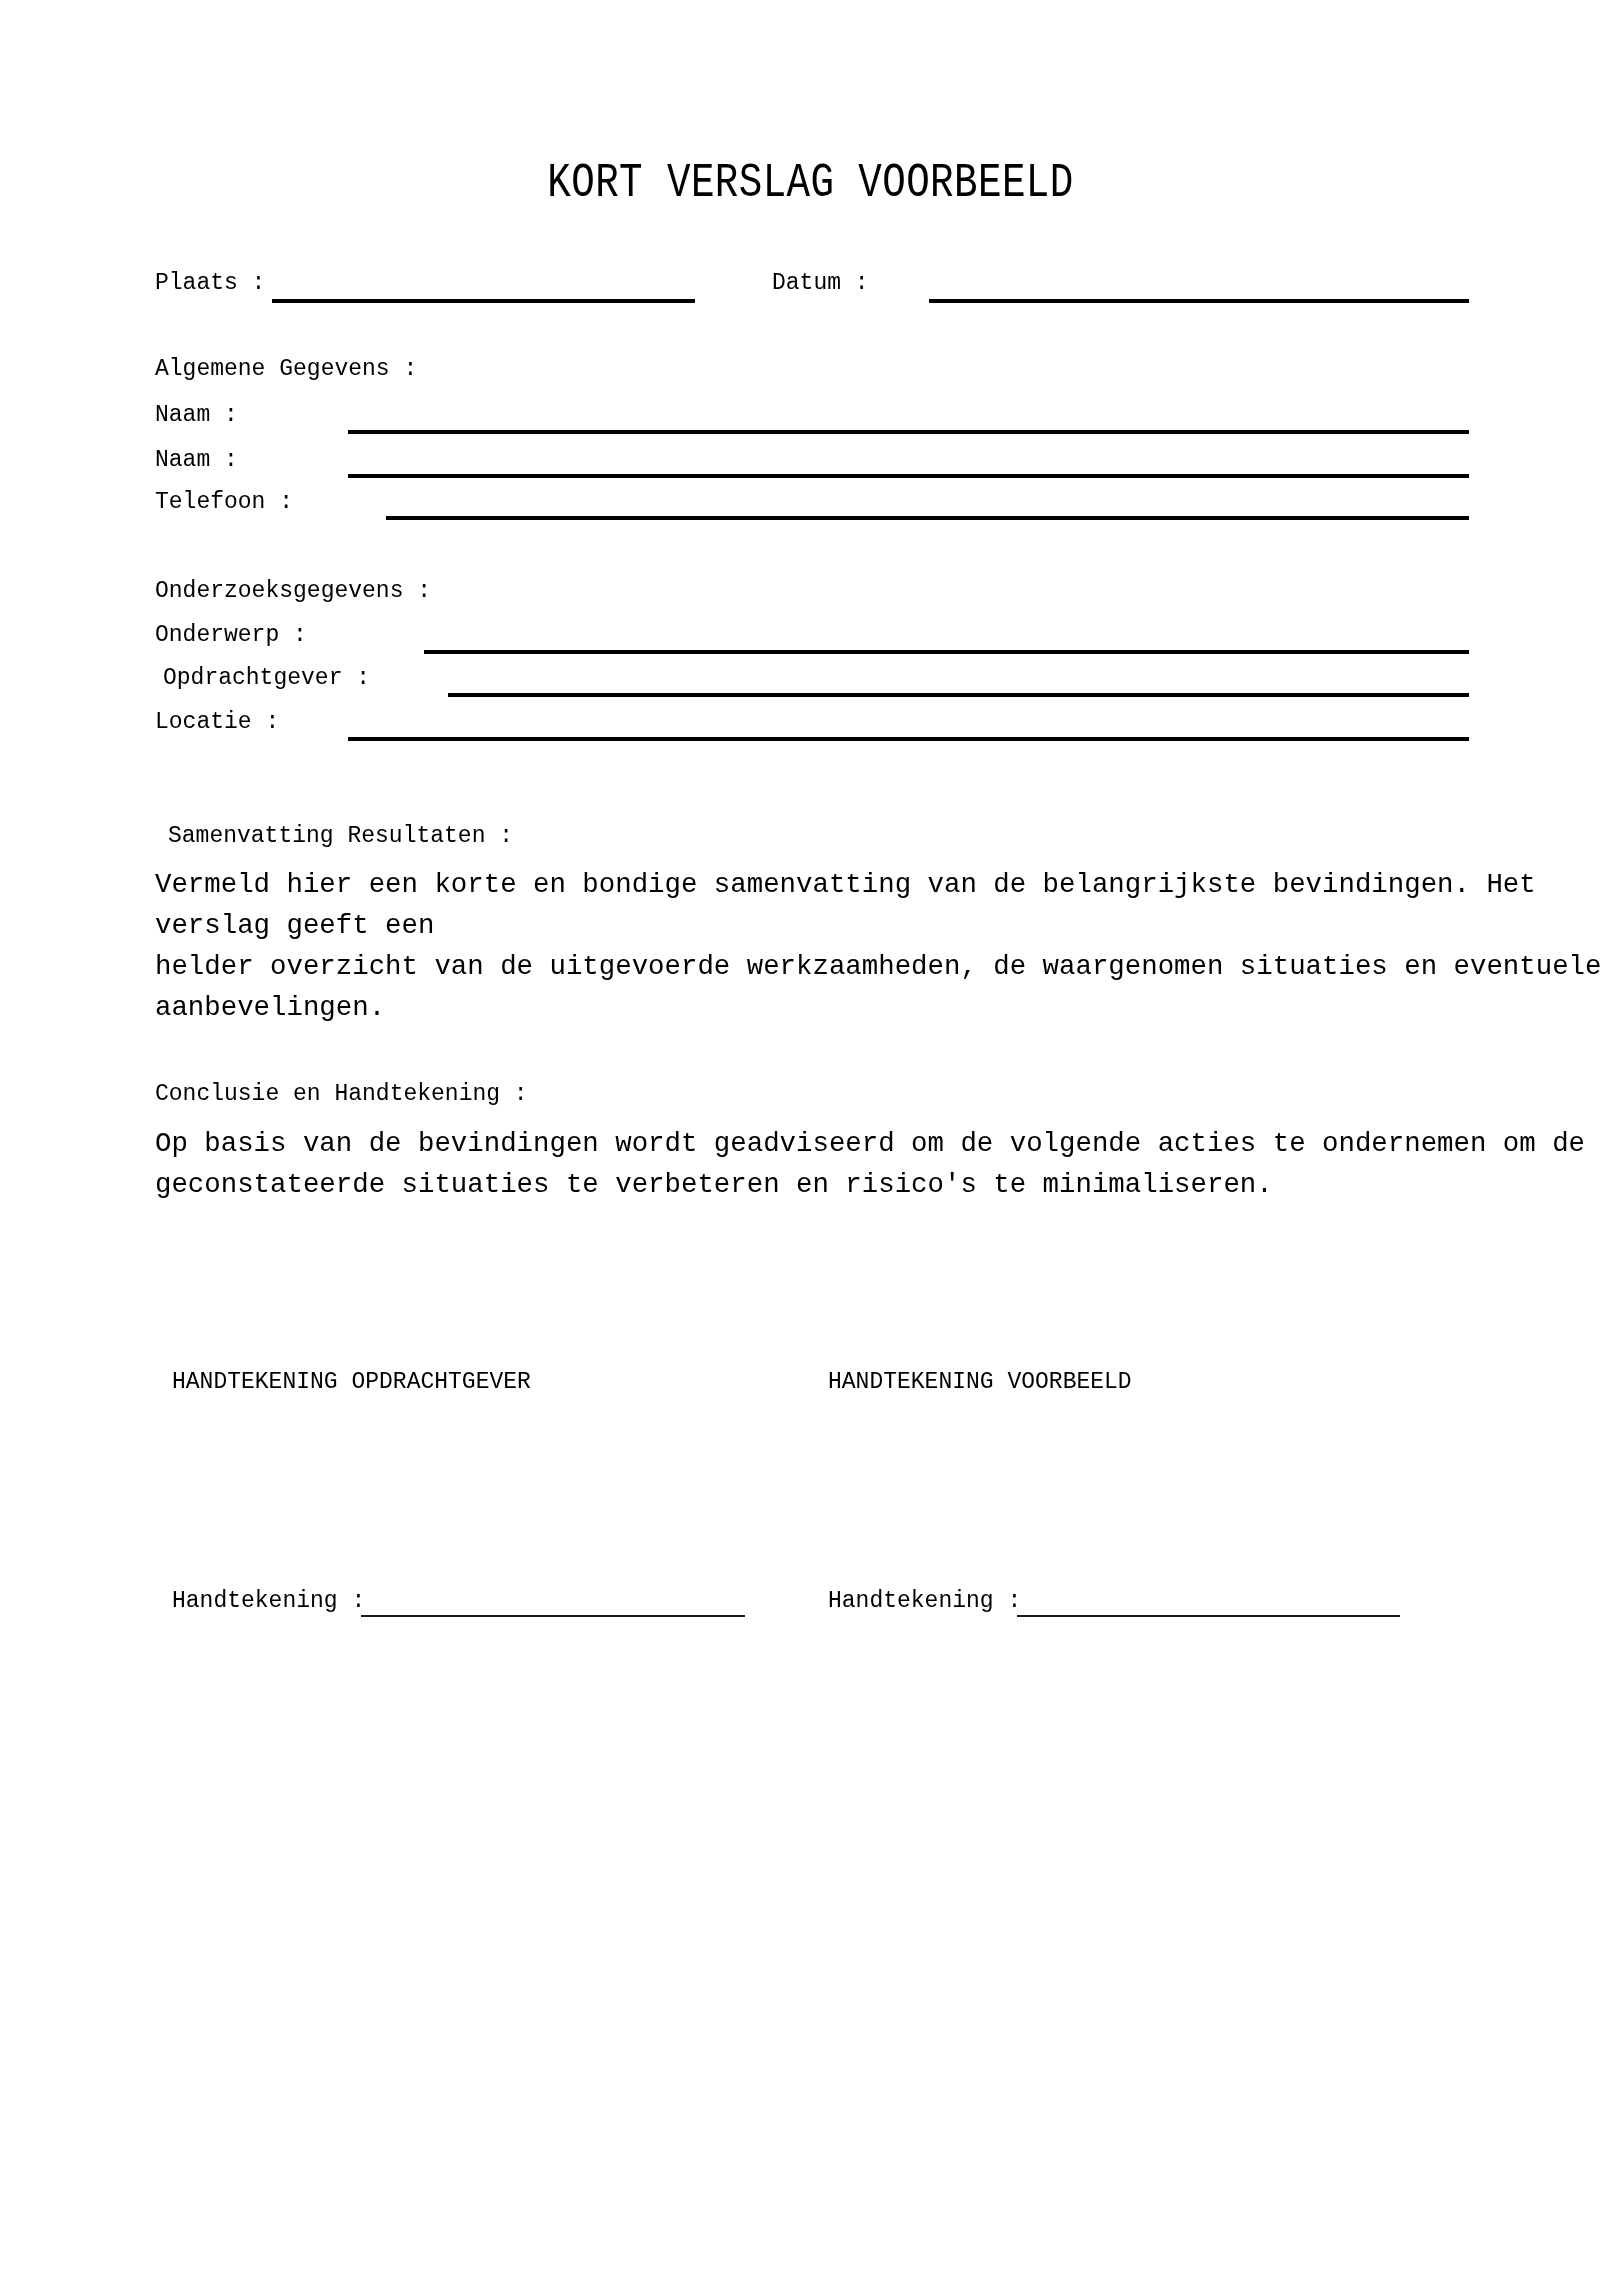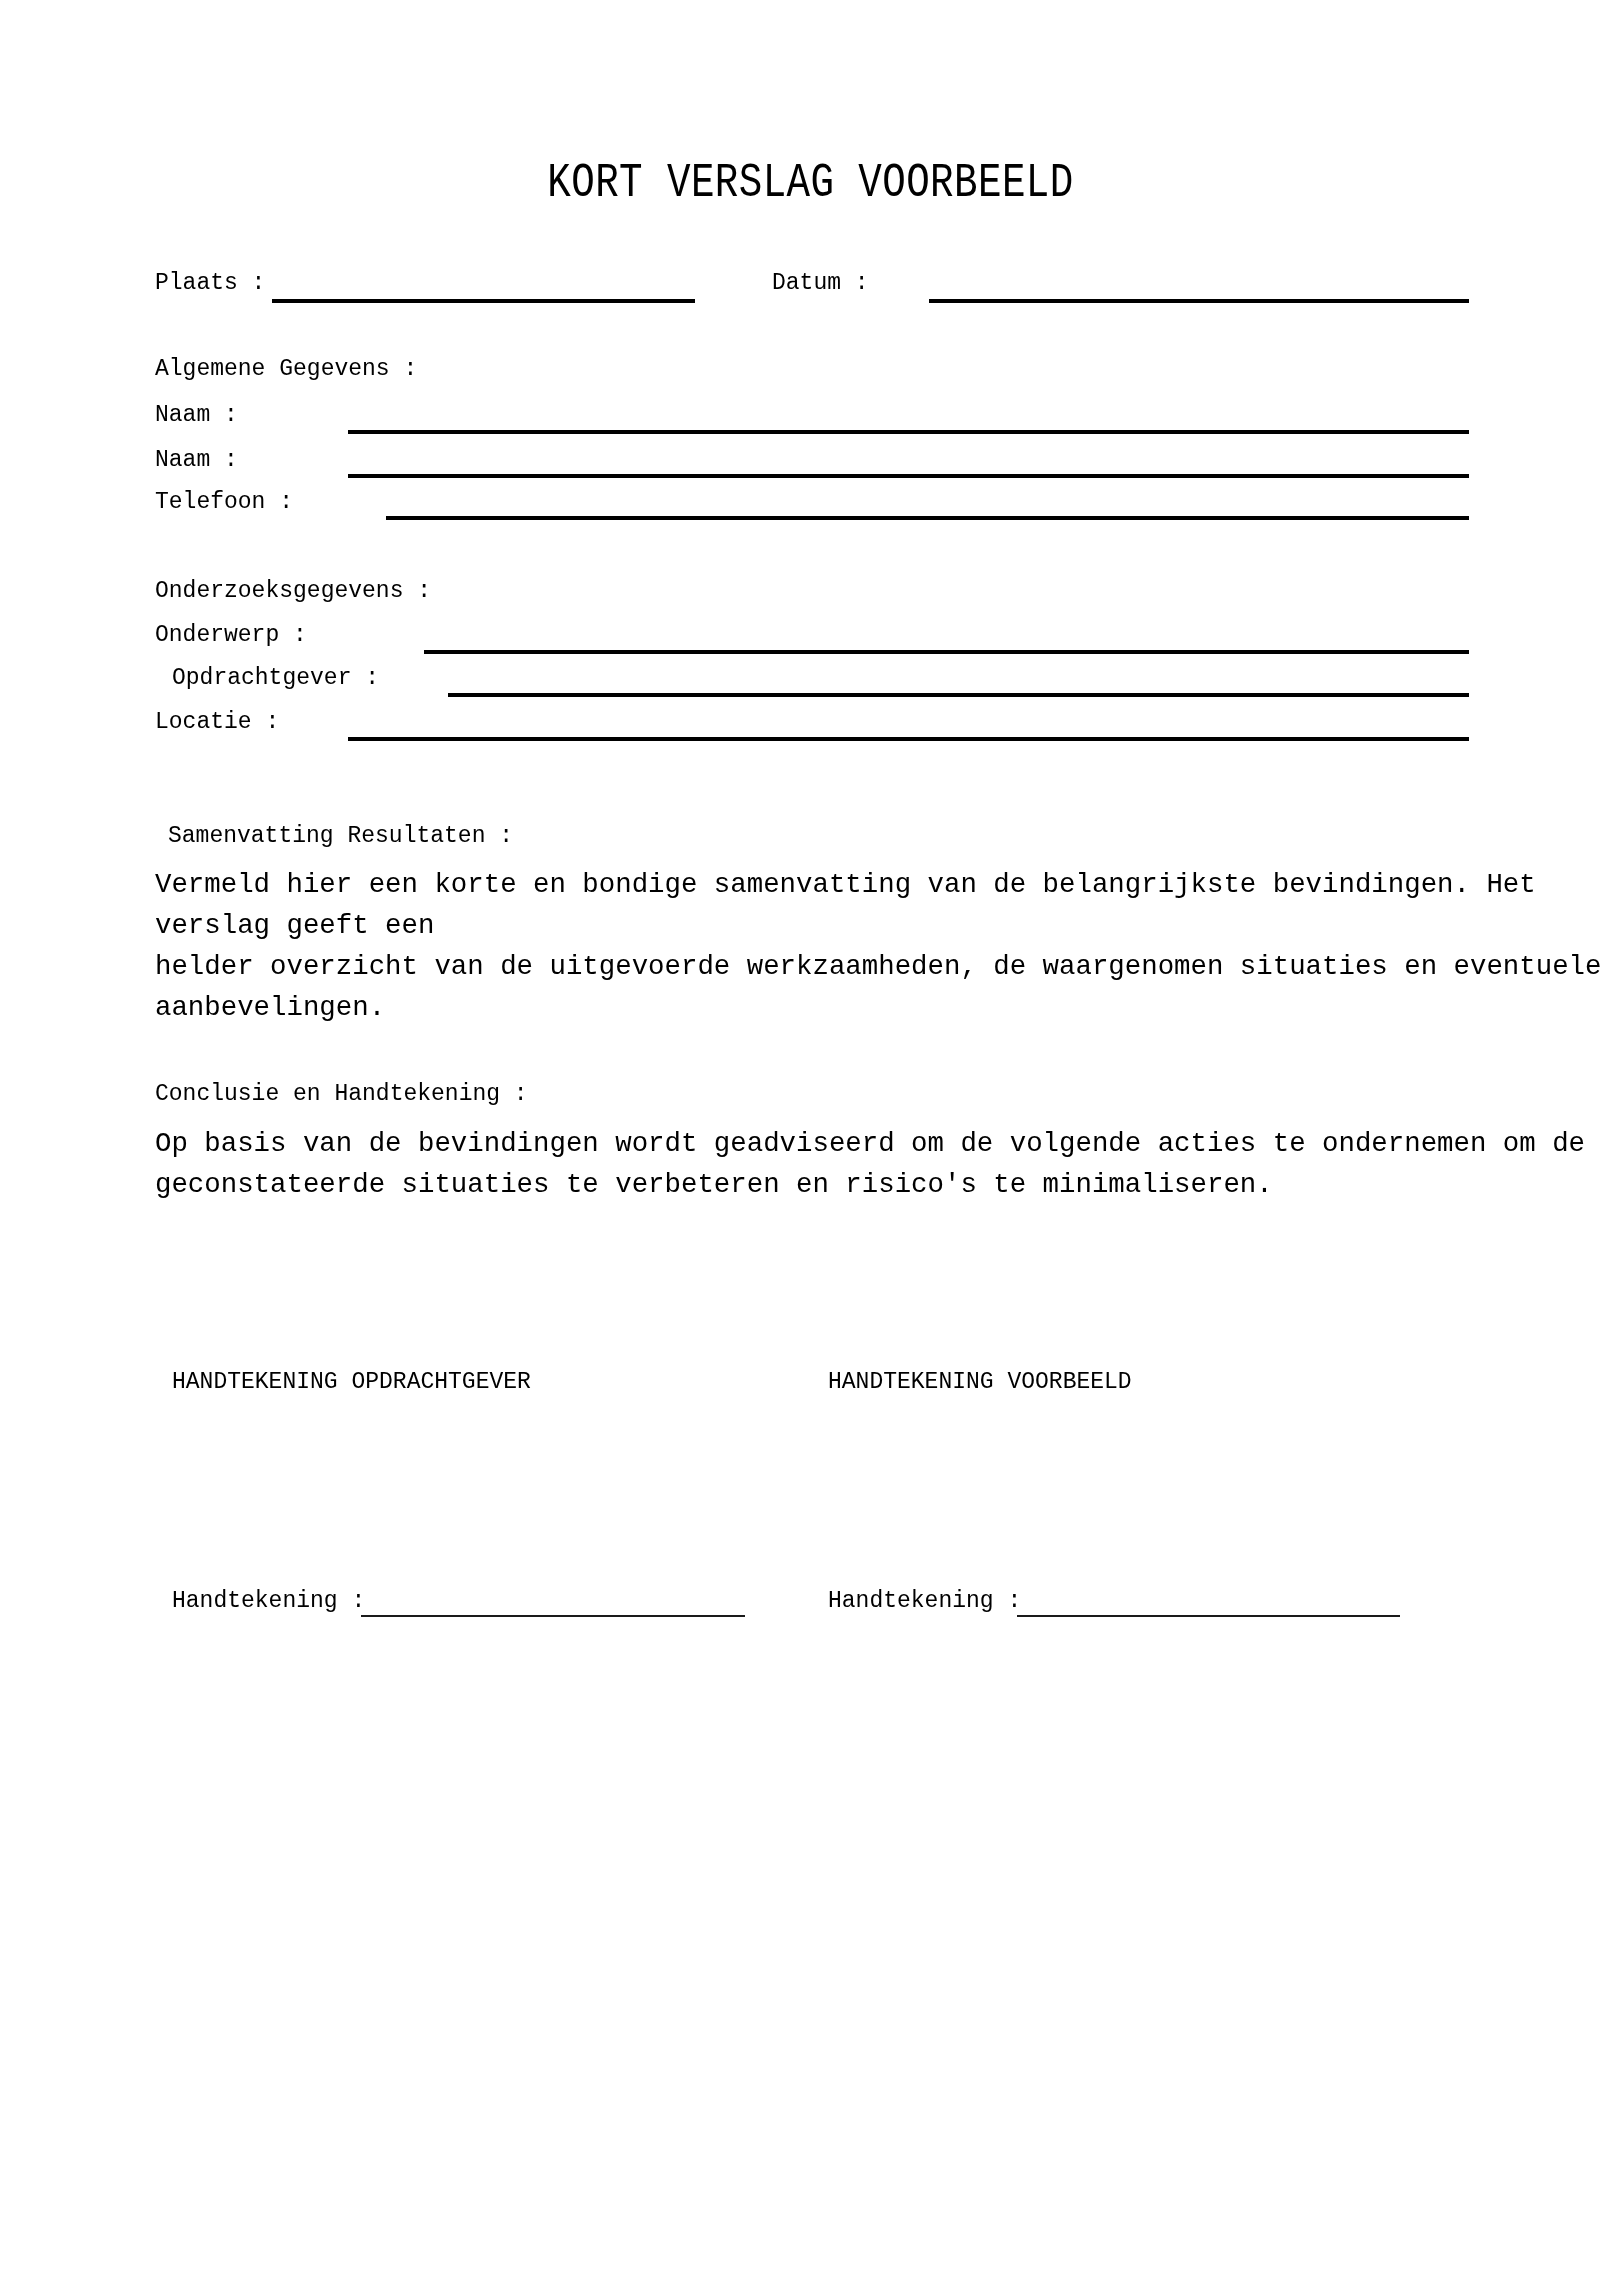--- a/index.html
+++ b/index.html
@@ -69,21 +69,21 @@
   <div class="fline" style="left:348px; top:441px; width:1121px;"></div>
 
   <div class="tx" style="left:155px; top:458px;">Telefoon :</div>
   <div class="fline" style="left:386px; top:483px; width:1083px;"></div>
 
   <div class="tx" style="left:155px; top:547px;">Onderzoeksgegevens :</div>
 
   <div class="tx" style="left:155px; top:591px;text-align:right;">Onderwerp :</div>
   <div class="fline" style="left:424px; top:617px; width:1045px;"></div>
 
-  <div class="tx" style="left:172px; top:634px;">Opdrachtgever :</div>
+  <div class="tx" style="left:163px; top:634px;">Opdrachtgever :</div>
   <div class="fline" style="left:448px; top:660px; width:1021px;"></div>
 
   <div class="tx" style="left:155px; top:678px;">Locatie :</div>
   <div class="fline" style="left:348px; top:704px; width:1121px;"></div>
 
   <div class="tx" style="left:168px; top:792px;">Samenvatting Resultaten :</div>
   <div class="para" style="left:155px; top:831px;">Vermeld hier een korte en bondige samenvatting van de belangrijkste bevindingen. Het verslag geeft een
 helder overzicht van de uitgevoerde werkzaamheden, de waargenomen situaties en eventuele
 aanbevelingen.</div>
 

